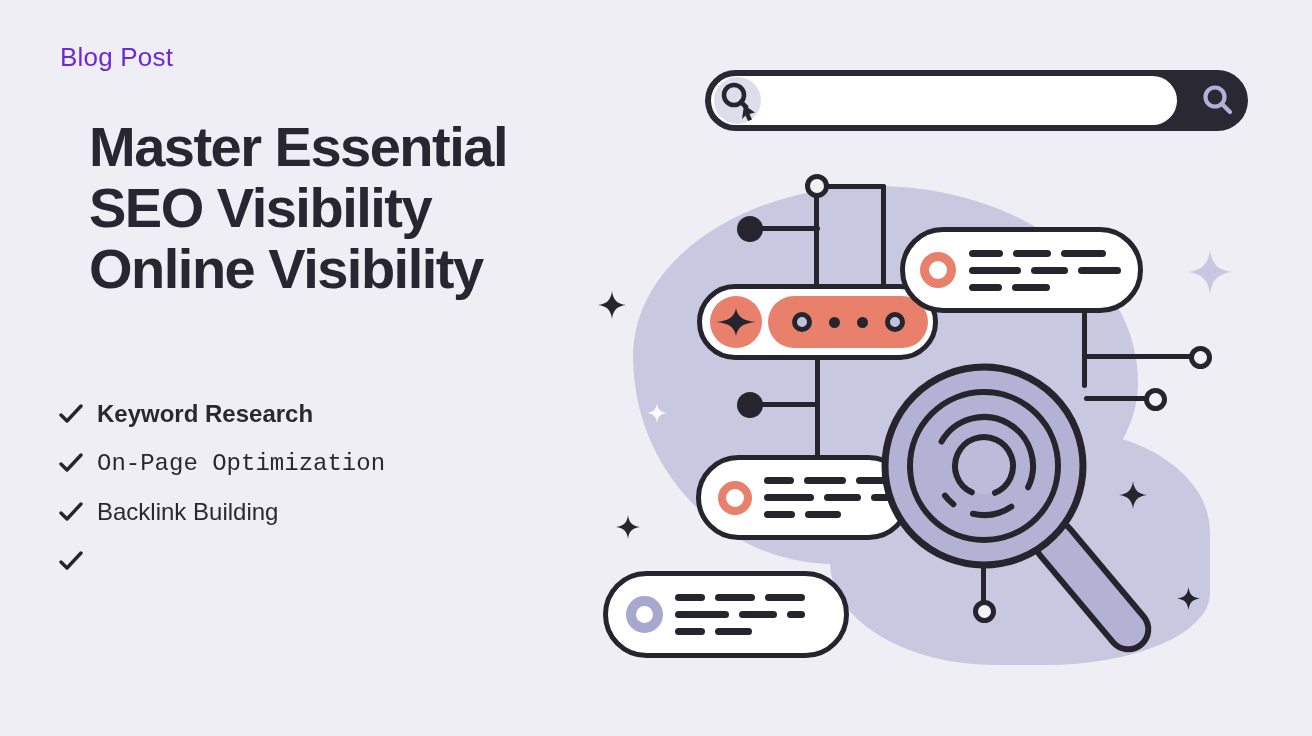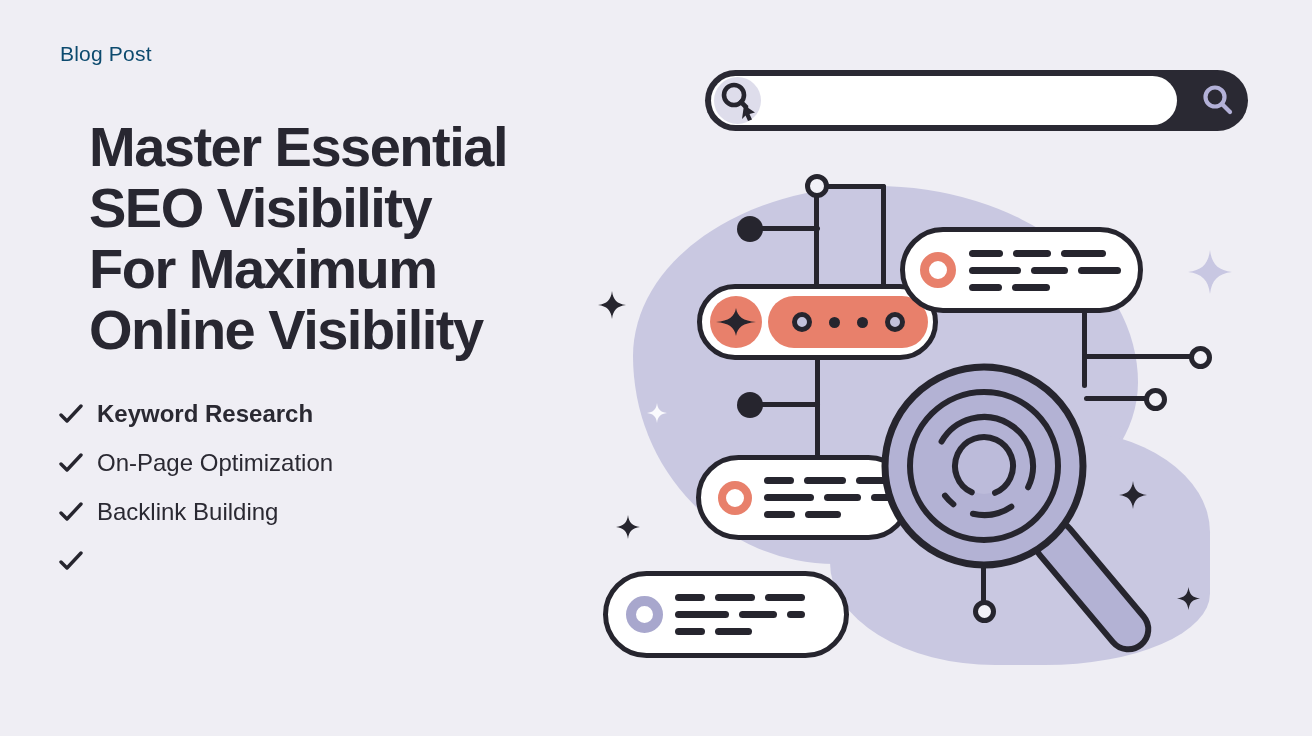--- a/index.html
+++ b/index.html
@@ -1,21 +1,21 @@
 <!DOCTYPE html>
 <html><head>
 <meta charset="utf-8">
 <style>
   html,body{margin:0;padding:0;background:#EFEEF4;}
   .canvas{position:relative;width:1312px;height:736px;background:#EFEEF4;overflow:hidden;
           font-family:"Liberation Sans",sans-serif;color:#282731;}
   .abs{position:absolute;}
 
   
-  .eyebrow{left:60px;top:42px;font-size:21px;font-weight:500;letter-spacing:.2px;color:#0c4a6e;}
+  .eyebrow{left:60px;top:42px;font-size:26px;font-weight:500;letter-spacing:.2px;color:#6d28d9;}
   .heading{left:57px;top:116px;font-size:56px;line-height:61px;font-weight:bold;
            letter-spacing:-1.5px;color:#282731;white-space:nowrap;margin-left:32px;}
   .checklist{left:59px;top:398px;width:420px;}
   .checkrow{position:absolute;left:0;height:32px;display:flex;align-items:center;}
   .checkrow .ic{width:24px;height:20px;margin-right:14px;flex:0 0 auto;}
   .checkrow .lbl{font-size:24px;color:#2A2932;}
   .cta{left:58px;top:613px;width:256px;height:62px;border:none;border-radius:31px;
        background:#E8806B;color:#fff;font-family:"Liberation Sans",sans-serif;
        font-size:20px;font-weight:bold;letter-spacing:.6px;cursor:pointer;}
 
@@ -58,32 +58,31 @@
 </head>
 <body>
 
 <div class="canvas">
 
   <div class="abs eyebrow">Blog Post</div>
 
   <div class="abs heading">
     <div>Master Essential</div>
     <div>SEO Visibility</div>
-    <div>For Maximum</div>
     <div>Online Visibility</div>
   </div>
 
   <div class="abs checklist">
     <div class="checkrow" style="top:0;font-weight:bold;">
       <svg class="ic" viewBox="0 0 24 20">
         <polyline points="2,11 8,17 22,2" fill="none" stroke="#26252E" stroke-width="3.4" stroke-linecap="round" stroke-linejoin="round"></polyline>
       </svg>
       <span class="lbl">Keyword Research</span>
     </div>
-    <div class="checkrow" style="top:49px;">
+    <div class="checkrow" style="top:49px;font-family:Liberation Mono, monospace;">
       <svg class="ic" viewBox="0 0 24 20">
         <polyline points="2,11 8,17 22,2" fill="none" stroke="#26252E" stroke-width="3.4" stroke-linecap="round" stroke-linejoin="round"></polyline>
       </svg>
       <span class="lbl">On-Page Optimization</span>
     </div>
     <div class="checkrow" style="top:98px;align-items:center;">
       <svg class="ic" viewBox="0 0 24 20">
         <polyline points="2,11 8,17 22,2" fill="none" stroke="#26252E" stroke-width="3.4" stroke-linecap="round" stroke-linejoin="round"></polyline>
       </svg>
       <span class="lbl">Backlink Building</span>

